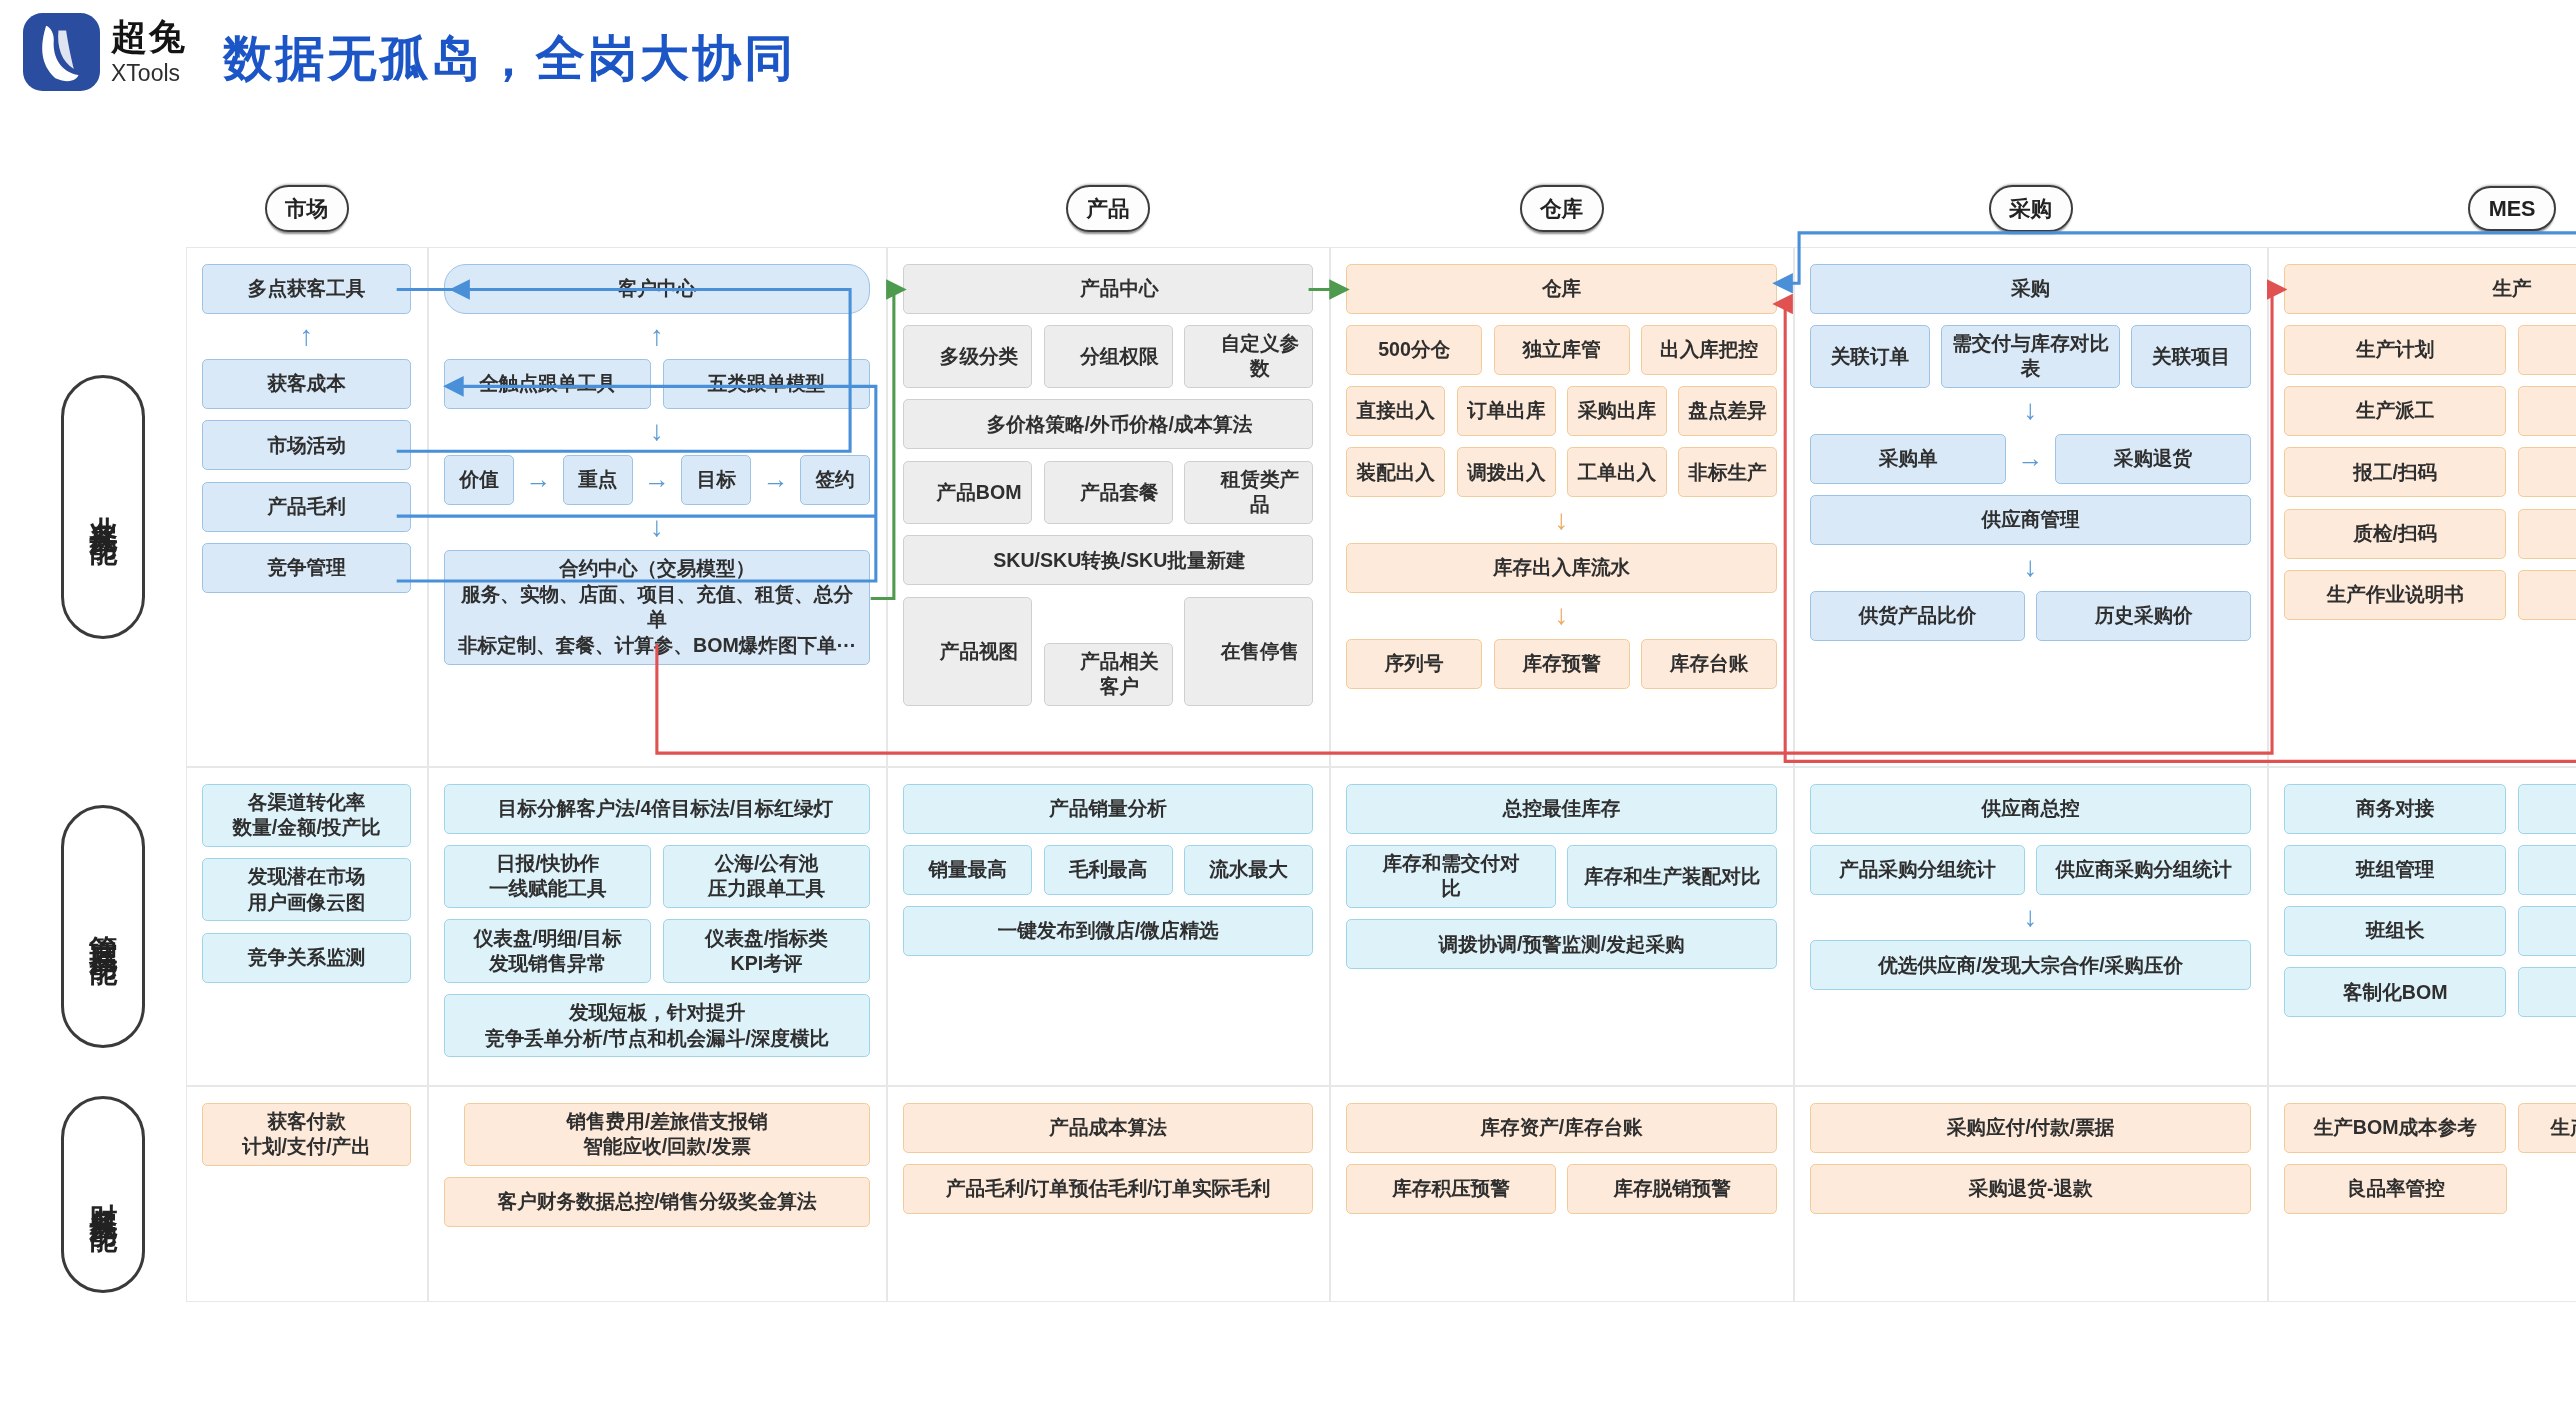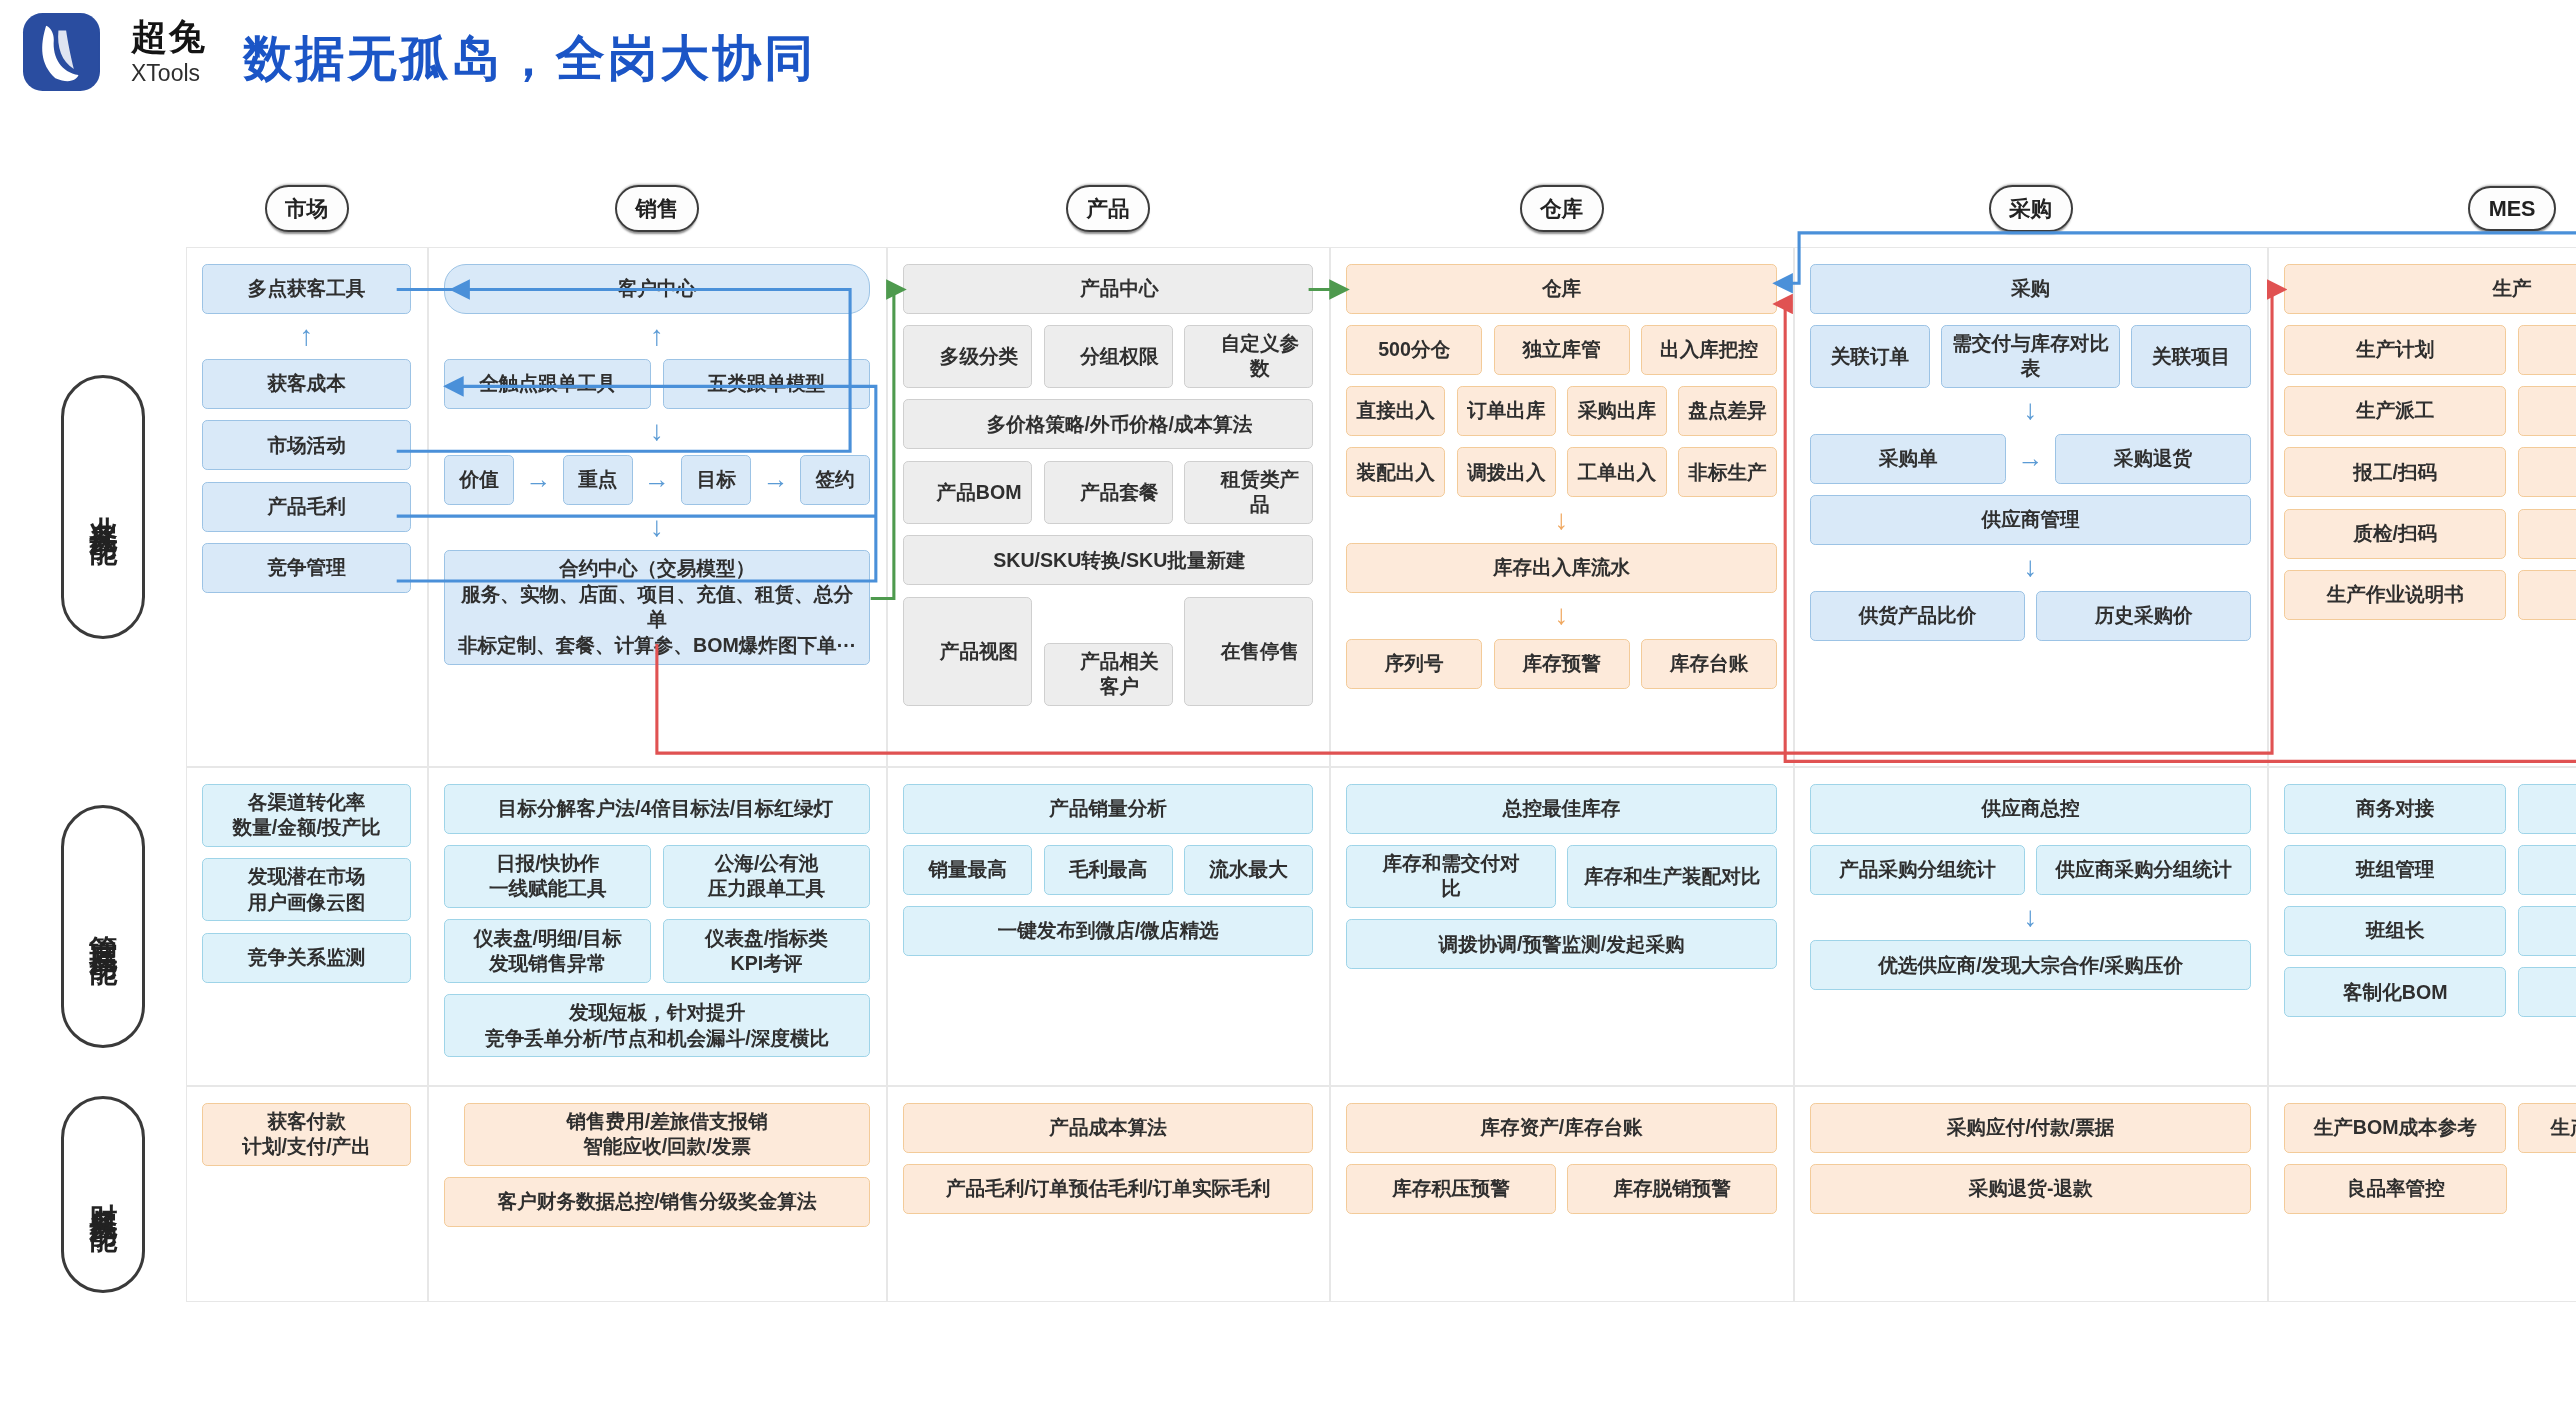--- a/index.html
+++ b/index.html
@@ -1,21 +1,21 @@
 <!DOCTYPE html>
 <html style="font-size:8.2px"><head>
 <meta charset="utf-8">
 <style>
   html,body{margin:0;padding:0;background:#fff;}
   body{width:3745px;height:1414px;font-family:"Liberation Sans","DejaVu Sans",sans-serif;overflow:hidden;}
   .page{position:relative;width:3745px;height:1414px;background:#fff;}
 
   
   header{position:absolute;left:23px;top:13px;display:flex;align-items:flex-start;gap:36px;}
-  .logo{display:flex;align-items:center;gap:31px;}
+  .logo{display:flex;align-items:center;gap:11px;}
   .logo-mark{width:77px;height:78px;background:#2a4da0;border-radius:19.6px;display:flex;align-items:center;justify-content:center;}
   .logo-mark svg{width:77px;height:78px;}
   .logo-cn{font-size:36px;font-weight:bold;color:#141414;line-height:1.1;letter-spacing:2.1px;}
   .logo-en{font-size:23px;color:#2e2e2e;margin-top:3.1px;}
   .title{margin:13.4px 0 0 0;font-size:49px;font-weight:bold;color:#1b55c6;letter-spacing:3.1px;}
 
   
   .grid{position:absolute;left:20.6px;top:170px;display:grid;
         grid-template-columns:165px 242px 459px 443px 464px 474px 489px 474px 489px;
         grid-template-rows:77px 520px 319px 216px;}
@@ -69,23 +69,20 @@
         <div class="logo-cn">超兔</div>
         <div class="logo-en">XTools</div>
       </div>
     </div>
     <h1 class="title">数据无孤岛，全岗大协同</h1>
   </header>
 
   <div class="grid" id="grid">
       <div class="hcell" style="grid-area: 1 / 2;">
         <div class="pill">市场</div>
-      </div>
-      <div class="hcell" style="grid-area: 1 / 3;">
-        <div class="pill">销售</div>
       </div>
       <div class="hcell" style="grid-area: 1 / 4;">
         <div class="pill">产品</div>
       </div>
       <div class="hcell" style="grid-area: 1 / 5;">
         <div class="pill">仓库</div>
       </div>
       <div class="hcell" style="grid-area: 1 / 6;">
         <div class="pill">采购</div>
       </div>

